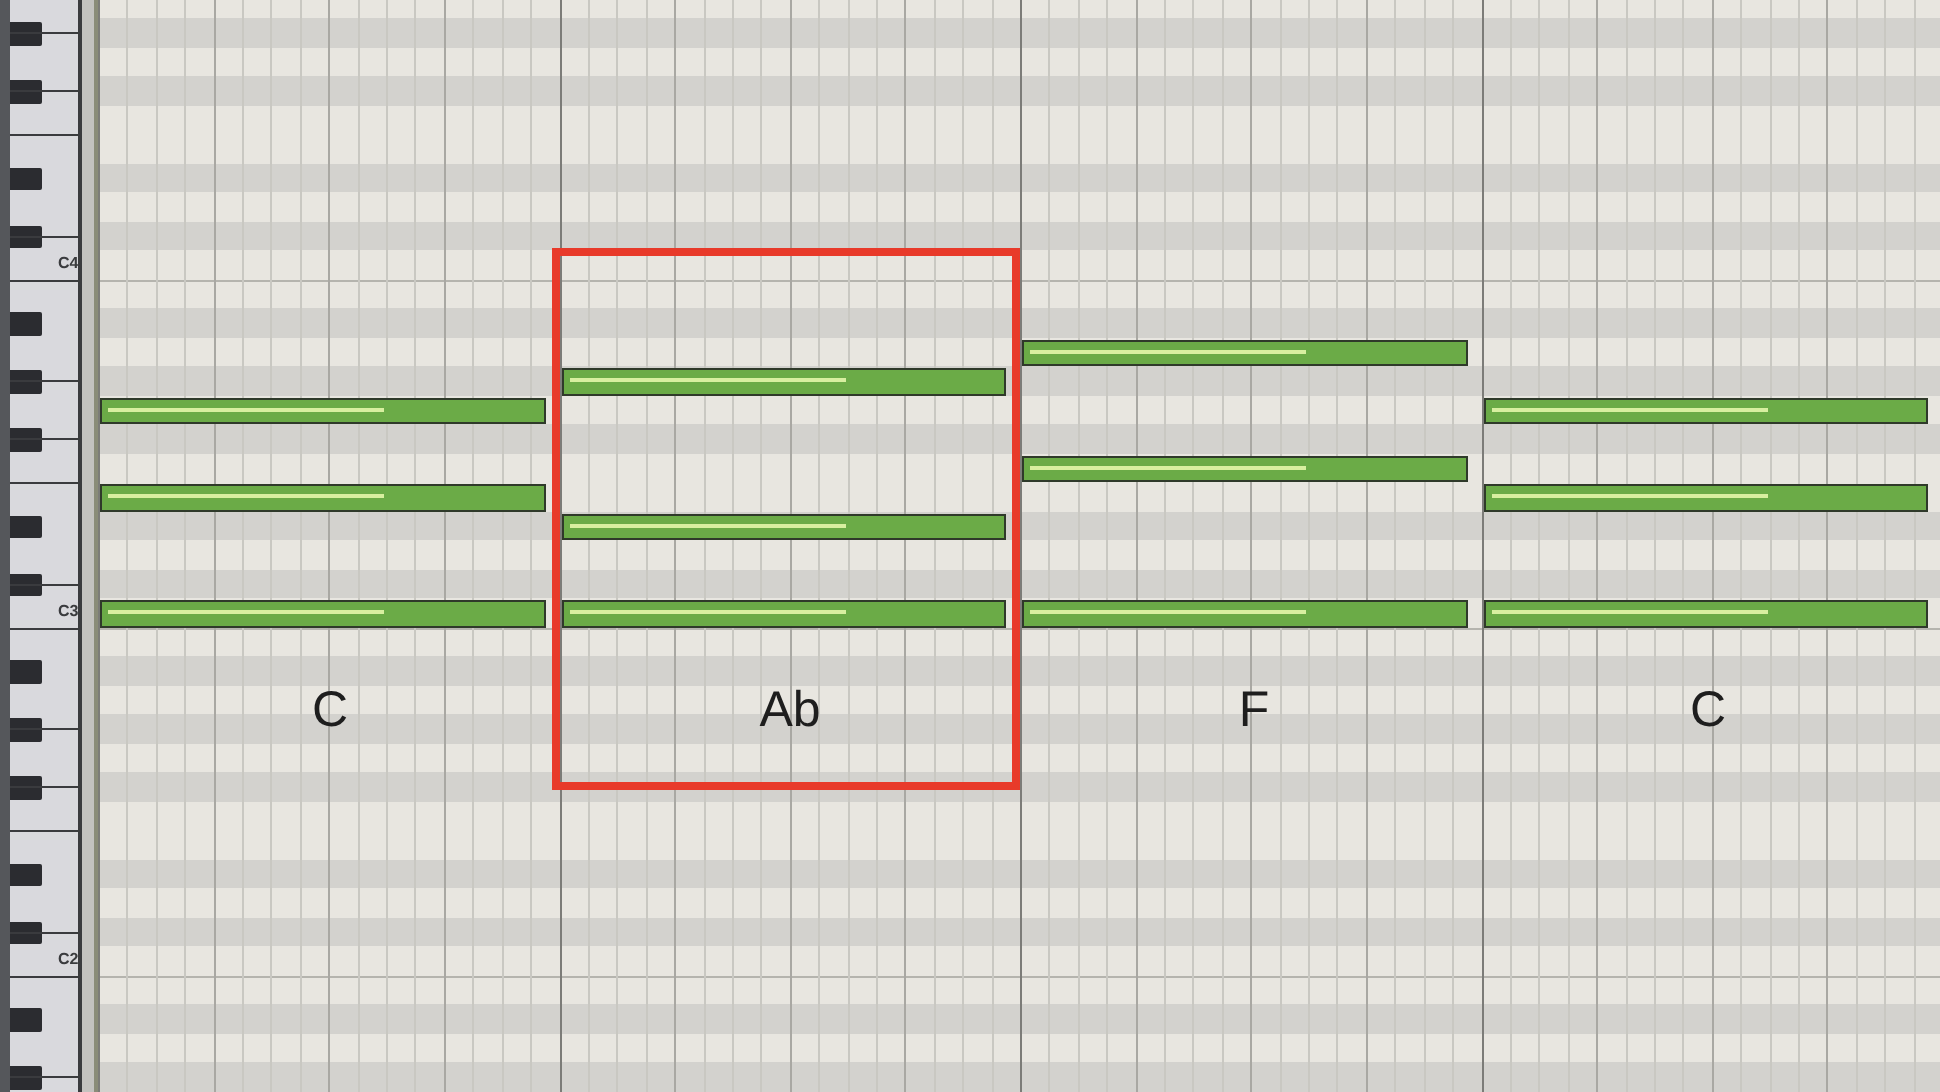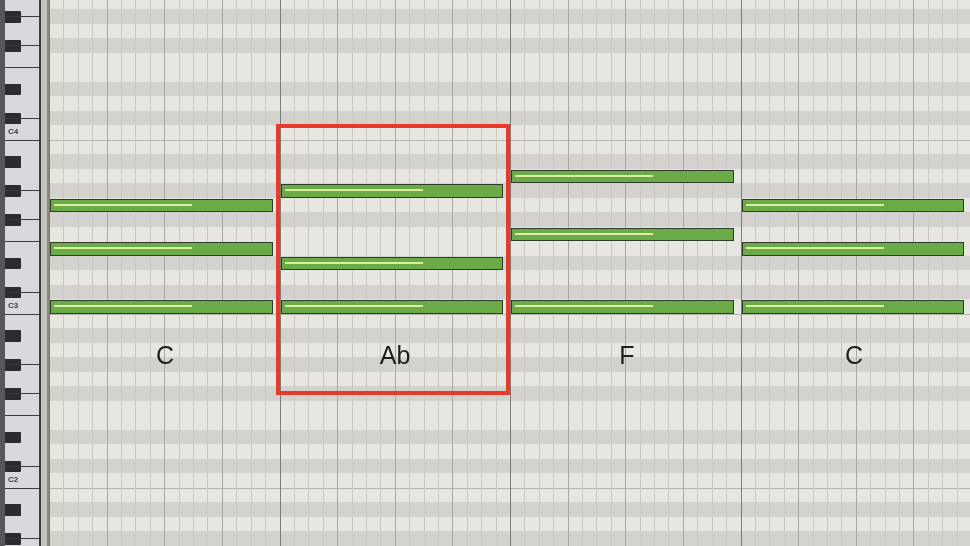--- a/index.html
+++ b/index.html
@@ -1,21 +1,21 @@
 <!DOCTYPE html>
 <html><head>
 <meta charset="utf-8">
 <style>
   html, body { margin:0; padding:0; }
   body { width:970px; height:546px; overflow:hidden; background:#e8e6e0; position:relative; font-family:"Liberation Sans", sans-serif; }
   #piano { position:absolute; left:0; top:0; width:46px; height:546px; background:#55575b; }
   #piano .white-bg { position:absolute; left:5px; top:0; width:34px; height:546px; background:#d9d9dd; }
   .wline { position:absolute; left:5px; width:34px; height:1px; background:#3a3b3e; }
   .bkey { position:absolute; left:5px; width:16px; background:#2b2c30; border-radius:0 1px 1px 0; }
-  .klabel { position:absolute; left:8px; font-size:8px; font-weight:bold; color:#3a3b3e; font-family:"Liberation Sans", sans-serif; }
+  .klabel { position:absolute; left:29px; font-size:8px; font-weight:bold; color:#3a3b3e; font-family:"Liberation Sans", sans-serif; }
   #piano .edge { position:absolute; left:39px; top:0; width:2px; height:546px; background:#3a3b3e; }
   #piano .gutter { position:absolute; left:41px; top:0; width:6px; height:546px; background:#c3c2bf; }
   #piano .gutter2 { position:absolute; left:47px; top:0; width:2px; height:546px; background:#8a8c78; }
   #grid { position:absolute; left:49px; top:0; width:921px; height:546px; }
   .row { position:absolute; left:0; width:921px; }
   .vline { position:absolute; top:0; width:1px; height:546px; }
   .hline { position:absolute; left:0; width:921px; height:1px; background:#b5b4ae; }
   .note { position:absolute; height:12px; background:#6bab47; border:1px solid #2f3a2a; box-sizing:border-box; cursor:pointer; }
   .note .vel { position:absolute; left:3px; top:4px; height:2px; background:#d8efa0; }
   .chord-label { position:absolute; font-size:25px; color:#1e1e1e; transform:translateX(-50%); }

